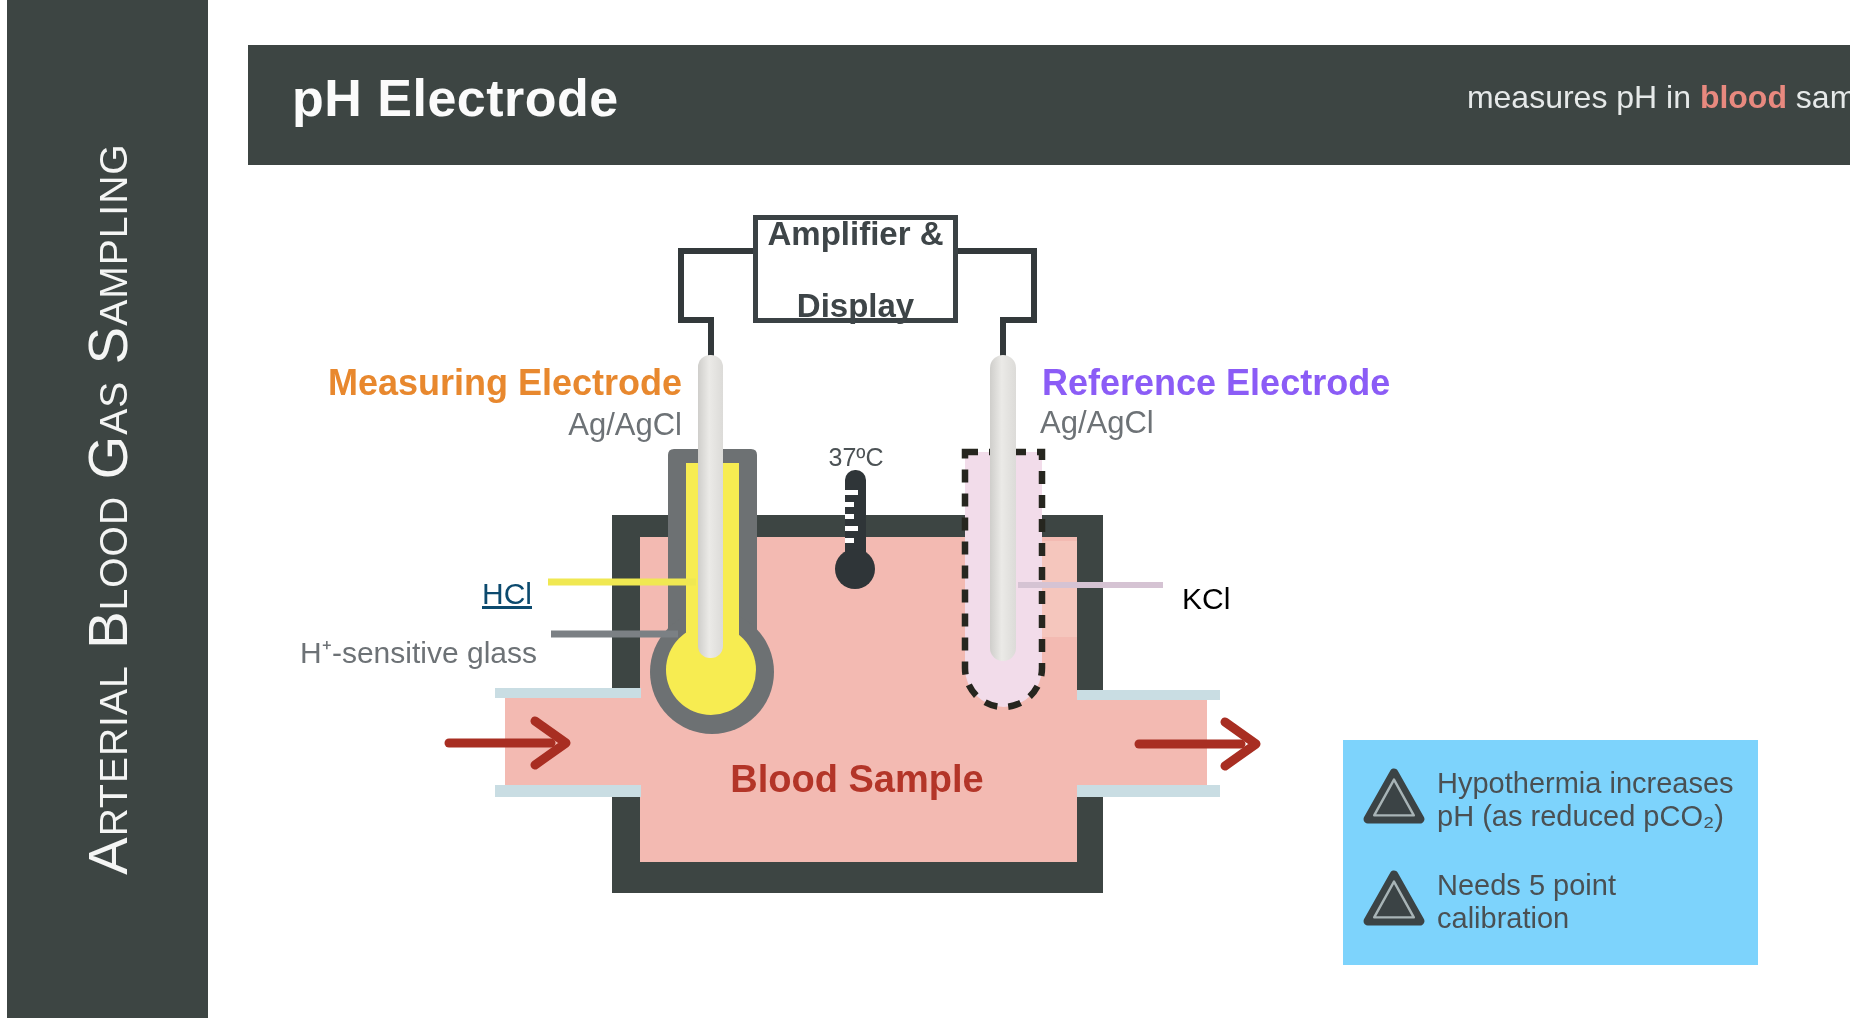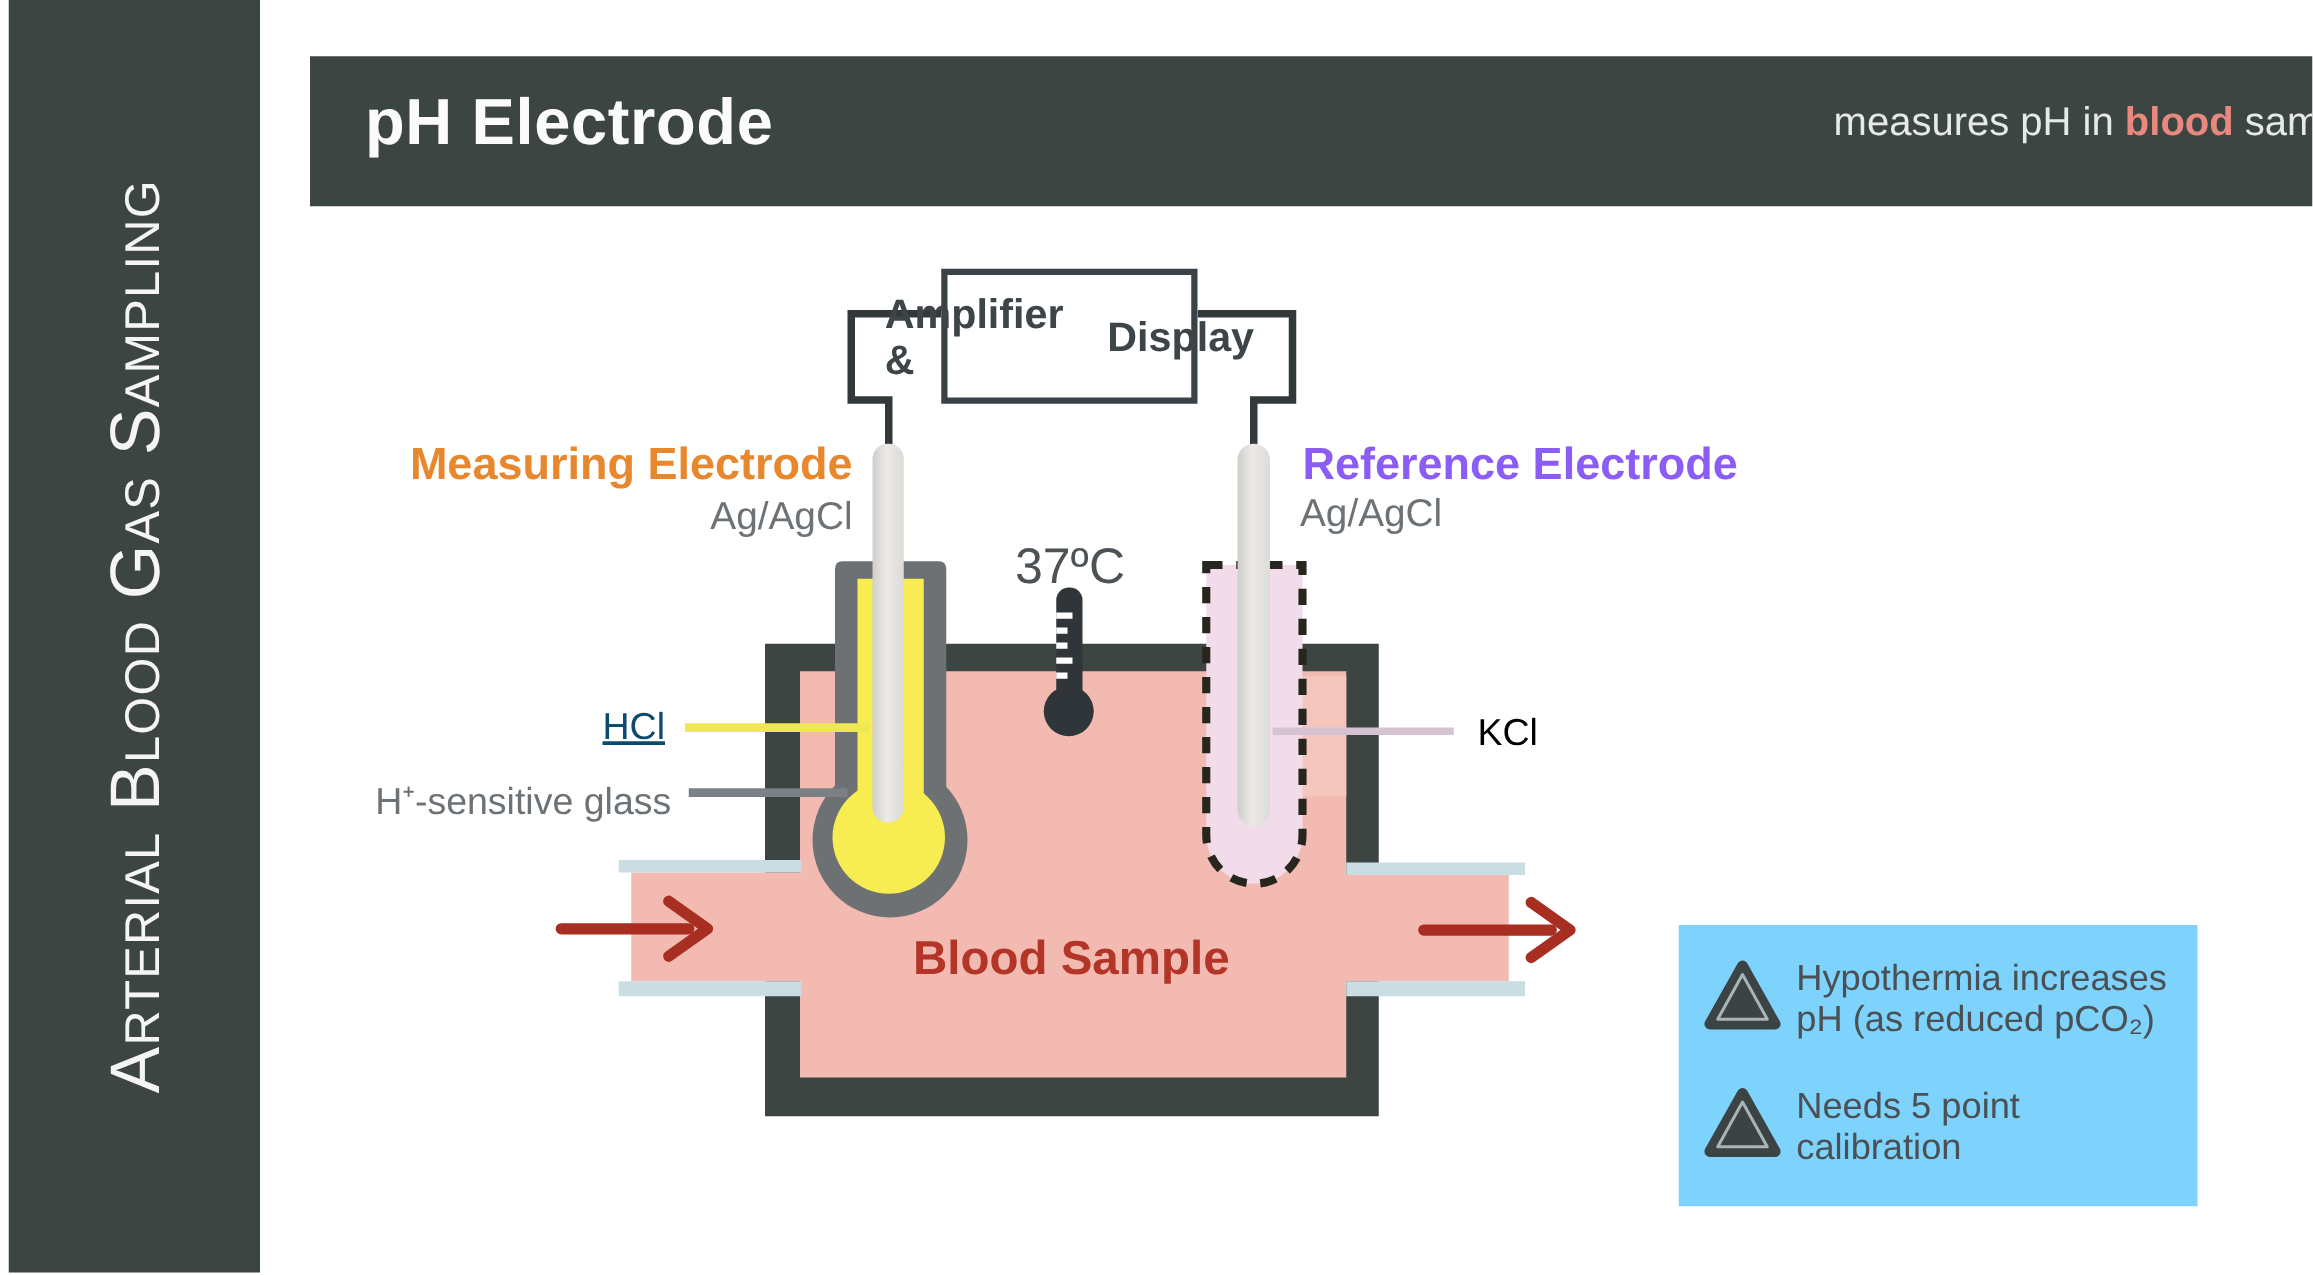--- a/index.html
+++ b/index.html
@@ -21,32 +21,32 @@
     position:absolute;left:248px;top:45px;width:1740px;height:120px;background:#3d4543;
     display:flex;align-items:center;justify-content:space-between;box-sizing:border-box;
     padding:0 32px 15px 44px;
   }
   .header-title{color:#fbfbfb;font-size:52px;font-weight:bold;margin:0;letter-spacing:0.5px;}
   .header-right{display:flex;align-items:center;}
   .header-sub{color:#e6e9e9;font-size:32px;white-space:nowrap;}
   .header-sub b{color:#e8897f;font-weight:bold;}
   .drop-icon{display:block;}
   
-  .lbl{position:absolute;white-space:nowrap;}
+  .lbl{position:absolute;white-space:nowrap;margin-top:12px;}
   .amp-box{
     position:absolute;left:753px;top:215px;width:205px;height:108px;background:#ffffff;
-    border:5px solid #3b4245;box-sizing:border-box;display:flex;flex-direction:row;
+    border:5px solid #3b4245;box-sizing:border-box;display:flex;flex-direction:column;
     align-items:center;justify-content:center;line-height:37px;
     color:#3e4548;font-size:33px;font-weight:bold;gap:35px;
   }
   .lbl-measuring{right:1168px;top:350px;color:#e8882e;font-size:36px;font-weight:bold;}
   .lbl-agcl-left{right:1168px;top:395px;color:#6d7276;font-size:31px;}
   .lbl-reference{left:1042px;top:350px;color:#8b5cf6;font-size:36px;font-weight:bold;}
   .lbl-agcl-right{left:1040px;top:393px;color:#6d7276;font-size:31px;}
-  .lbl-temp{left:856px;top:431px;transform:translateX(-50%);color:#4c5255;font-size:40px;}
+  .lbl-temp{left:856px;top:431px;transform:translateX(-50%);color:#4c5255;font-size:25px;}
   .lbl-hcl{right:1318px;top:565px;color:#0c4a6e;font-size:30px;text-decoration:underline;}
   .lbl-glass{right:1313px;top:619px;color:#6d7276;font-size:30px;}
   .lbl-kcl{left:1182px;top:570px;color:#000000;font-size:30px;}
   .lbl-blood{left:857px;top:746px;transform:translateX(-50%);color:#b33528;font-size:38px;font-weight:bold;text-align:right;}
   
   .info-box{
     position:absolute;left:1343px;top:740px;width:415px;height:225px;background:#7dd3fc;
     box-sizing:border-box;padding:27px 20px 0 20px;
   }
   .info-item{display:flex;align-items:flex-start;gap:12px;margin-bottom:36px;}

